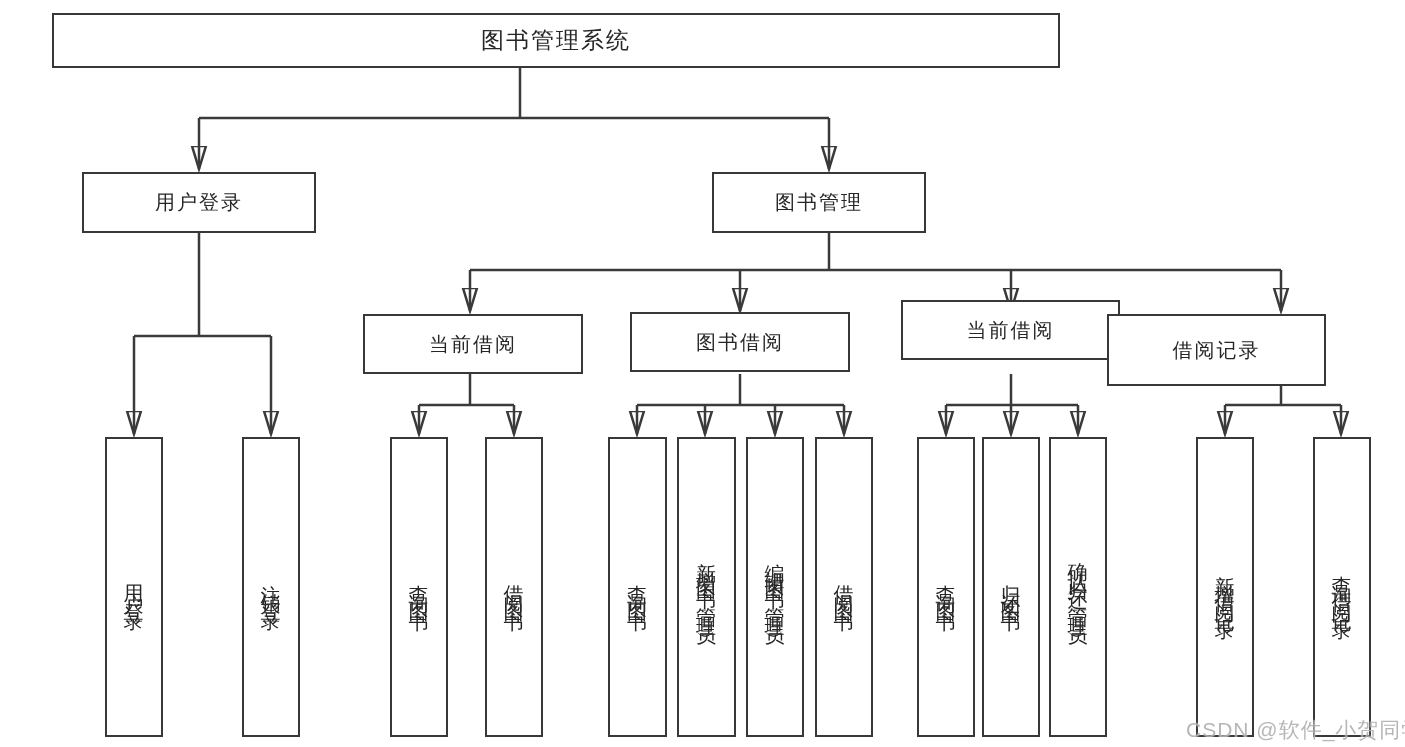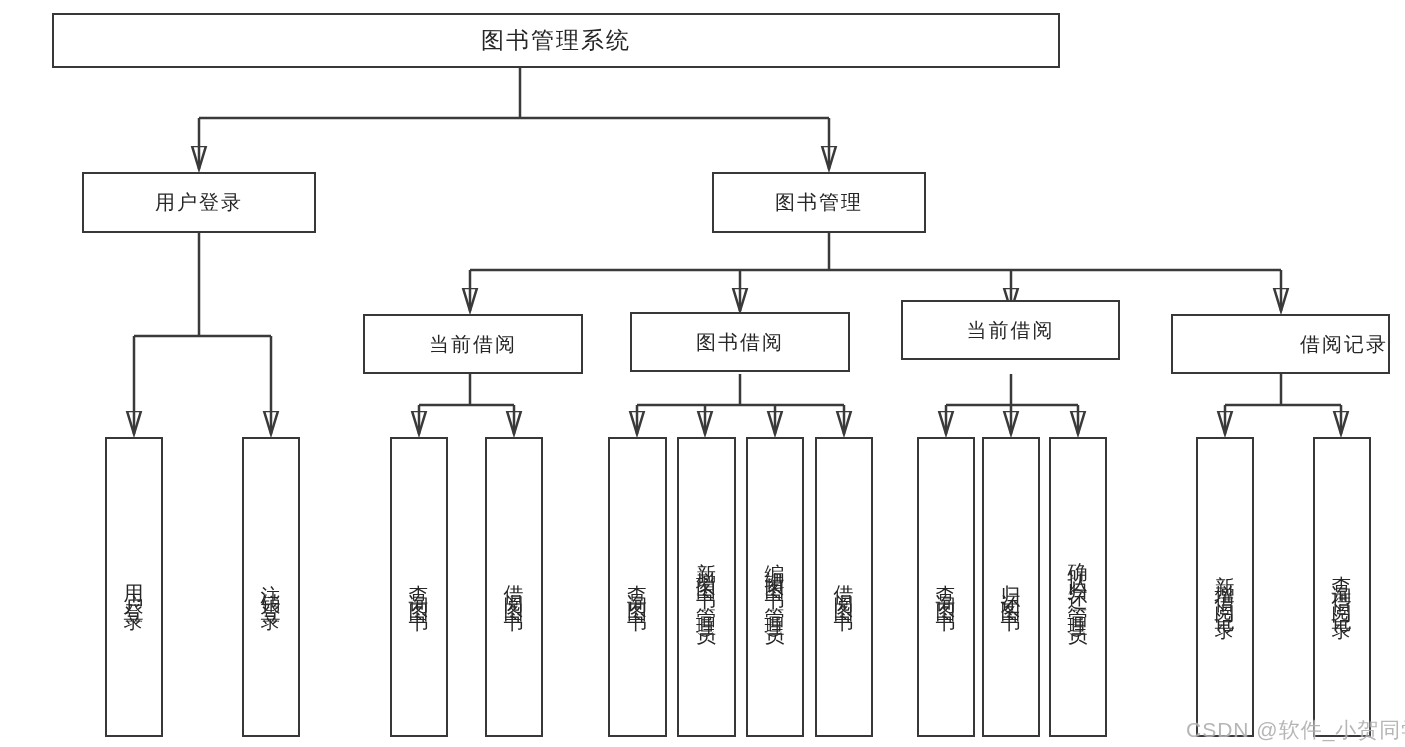--- a/index.html
+++ b/index.html
@@ -89,21 +89,21 @@
 
   <div class="node hbox" style="left:363px; top:314px; width:220px; height:60px;">
     <span>当前借阅</span>
   </div>
   <div class="node hbox" style="left:630px; top:312px; width:220px; height:60px;">
     <span>图书借阅</span>
   </div>
   <div class="node hbox" style="left:901px; top:300px; width:219px; height:60px;">
     <span>当前借阅</span>
   </div>
-  <div class="node hbox" style="left:1171px; top:314px; width:219px; height:60px;justify-content:flex-end;">
+  <div class="node hbox" style="left:1107px; top:314px; width:219px; height:72px;">
     <span>借阅记录</span>
   </div>
 
   <div class="node vbox" style="left:105px; top:437px; width:58px; height:300px;">
     <span class="vtext">用户登录</span>
   </div>
   <div class="node vbox" style="left:242px; top:437px; width:58px; height:300px;">
     <span class="vtext">注销登录</span>
   </div>
 

